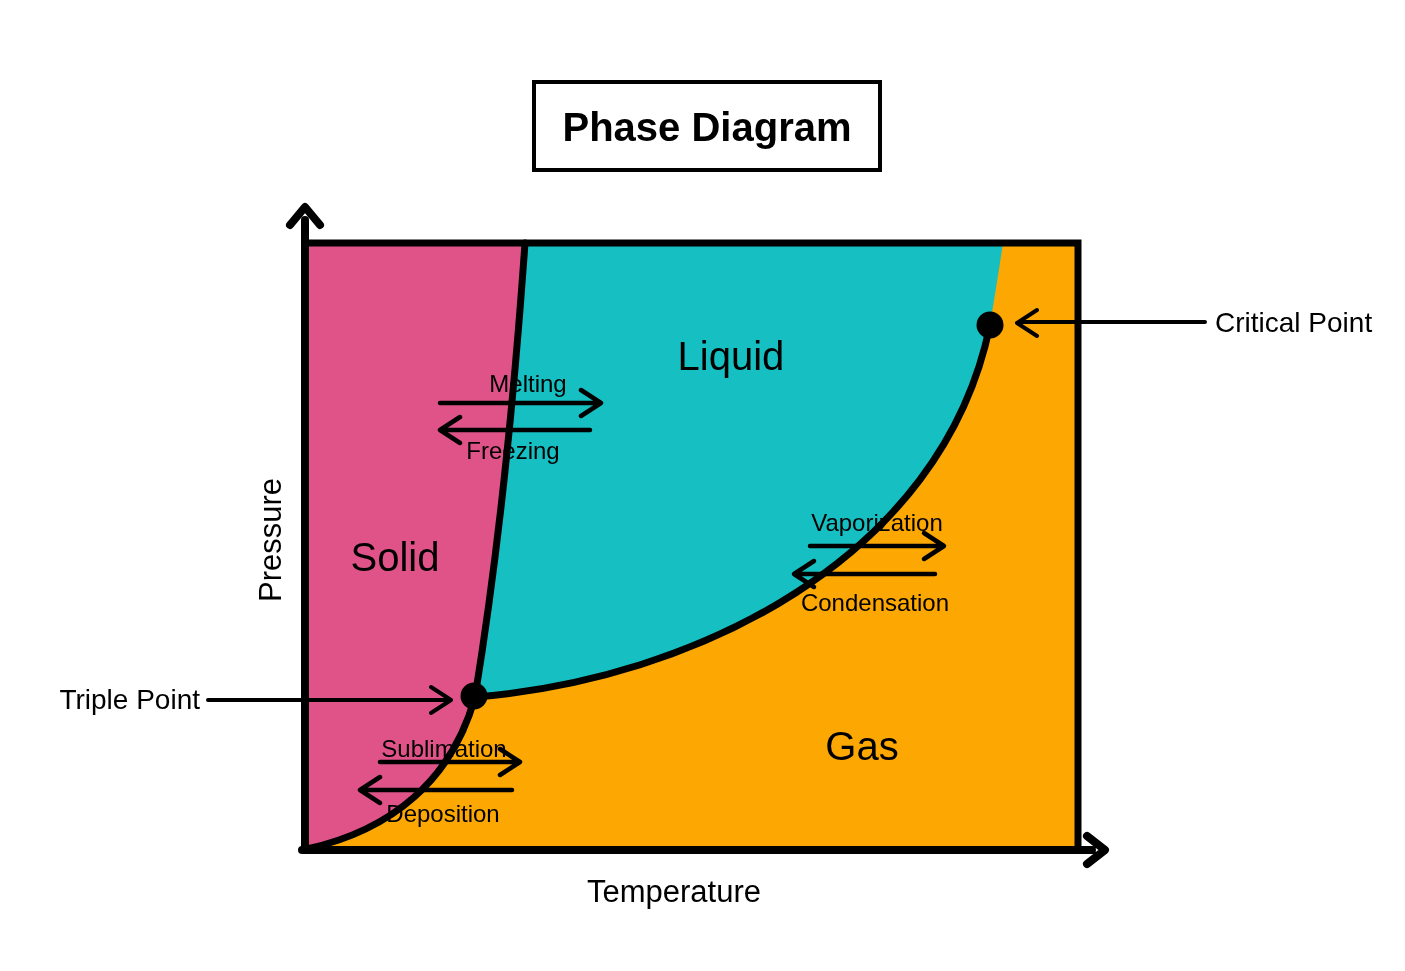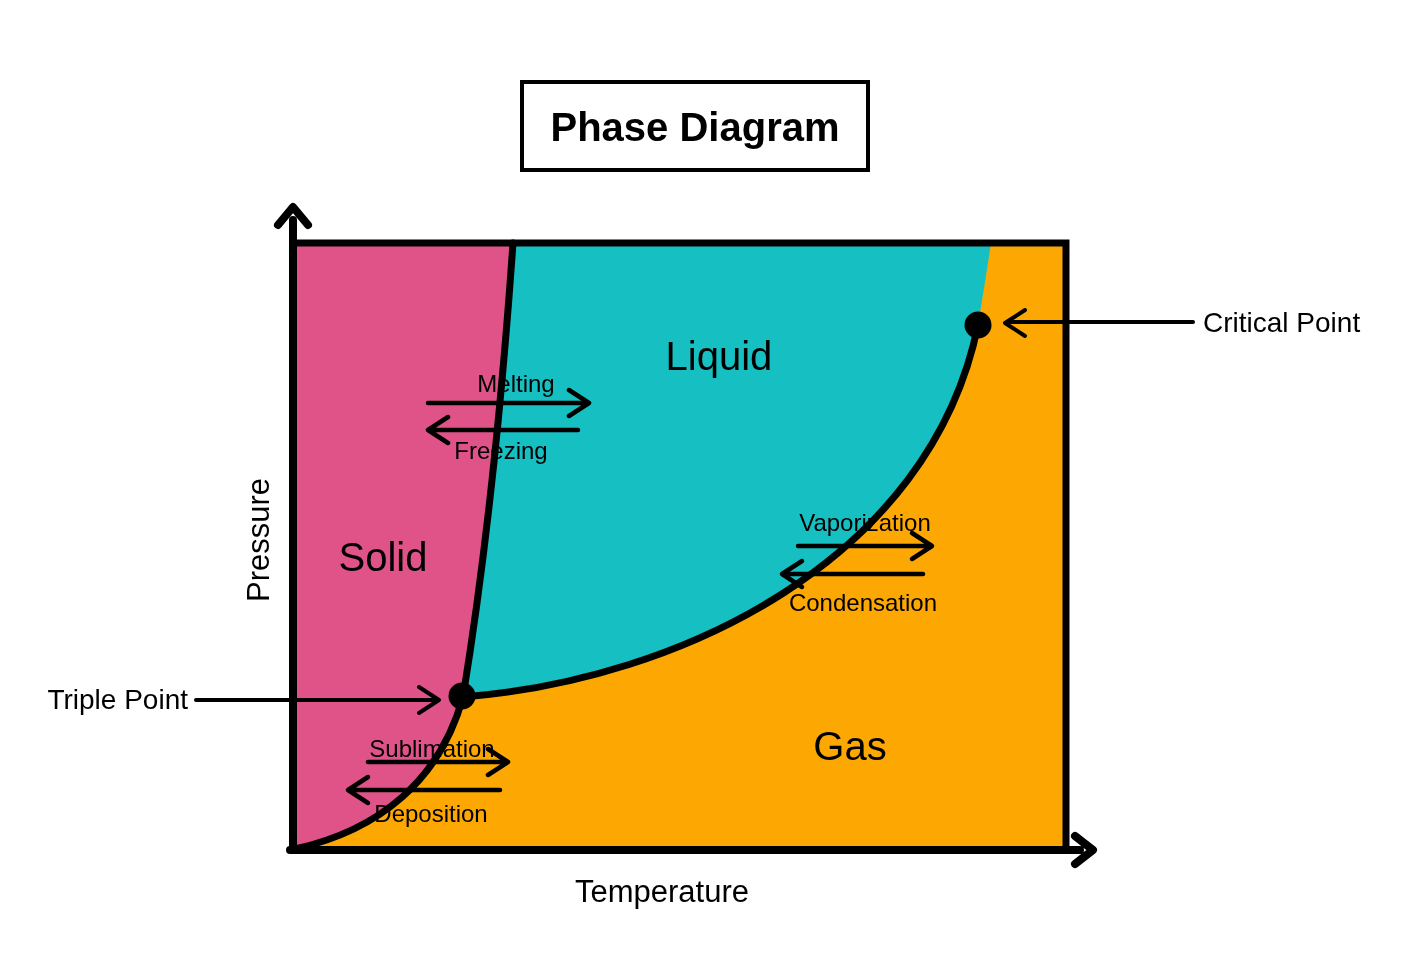--- a/index.html
+++ b/index.html
@@ -4,21 +4,21 @@
 <style>
   html, body {
     margin: 0;
     padding: 0;
     background: #ffffff;
     width: 1405px;
     height: 971px;
     overflow: hidden;
     font-family: "Liberation Sans", sans-serif;
   }
-  #stage { position: relative; width: 1280px; height: 971px; }
+  #stage { position: relative; width: 1280px; height: 971px; margin-left: 12px; }
   svg { display: block; }
   .boundary { fill: none; stroke: #000; stroke-width: 7; stroke-linecap: round; }
   .frame    { fill: none; stroke: #000; stroke-width: 7; stroke-linejoin: miter; }
   .axis     { fill: none; stroke: #000; stroke-width: 8; stroke-linecap: round; stroke-linejoin: round; }
   .flow     { fill: none; stroke: #000; stroke-width: 4.5; stroke-linecap: round; stroke-linejoin: round; }
   .pointer  { fill: none; stroke: #000; stroke-width: 4; stroke-linecap: round; stroke-linejoin: round; }
   .lbl      { fill: #000; }
   .lbl-region { font-size: 40px; }
   .lbl-flow   { font-size: 24px; }
   .lbl-point  { font-size: 28px; }

